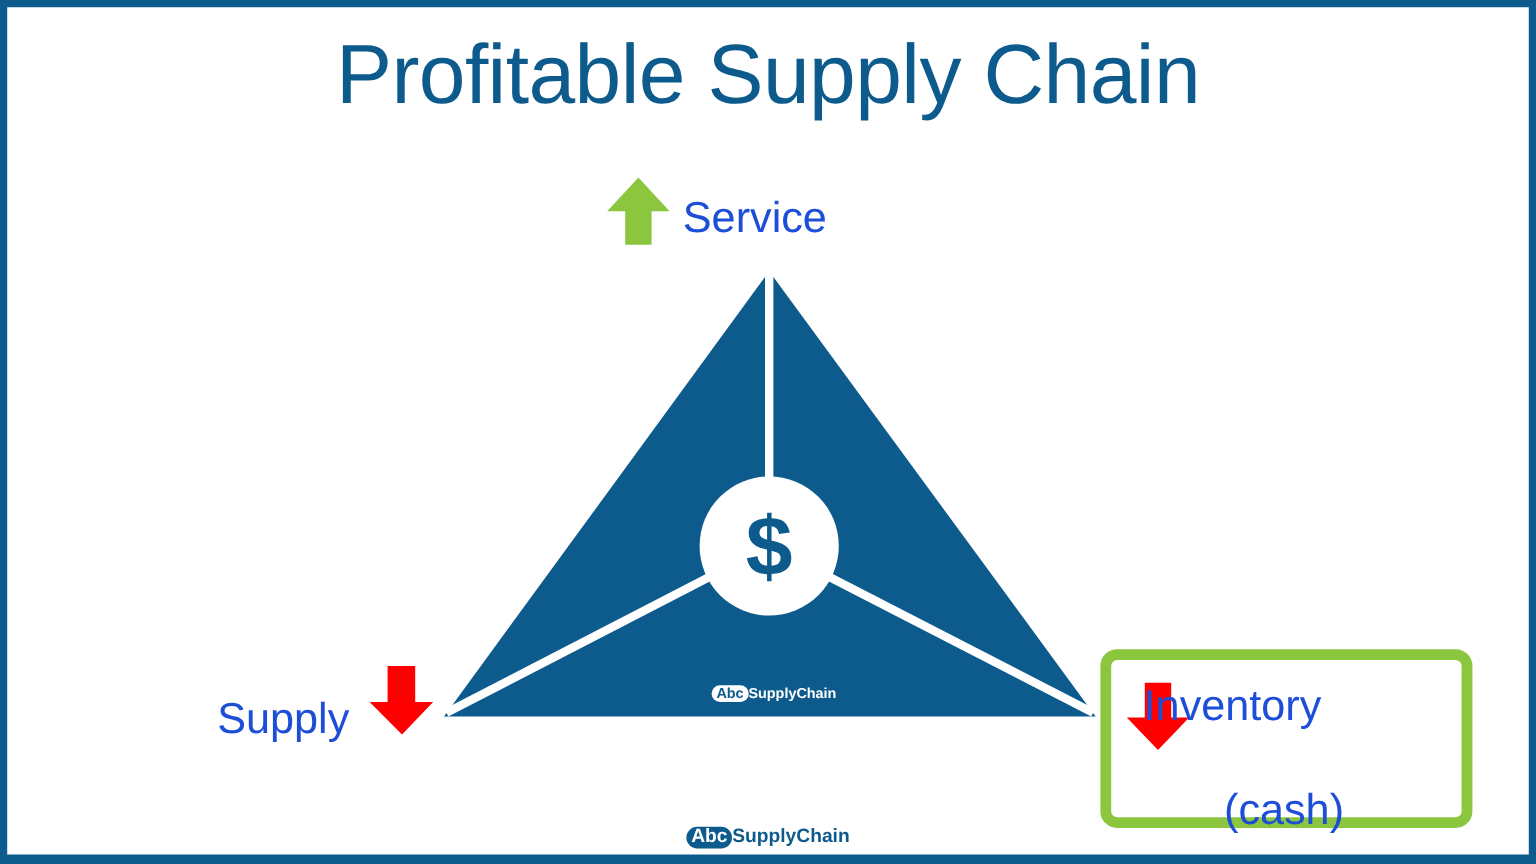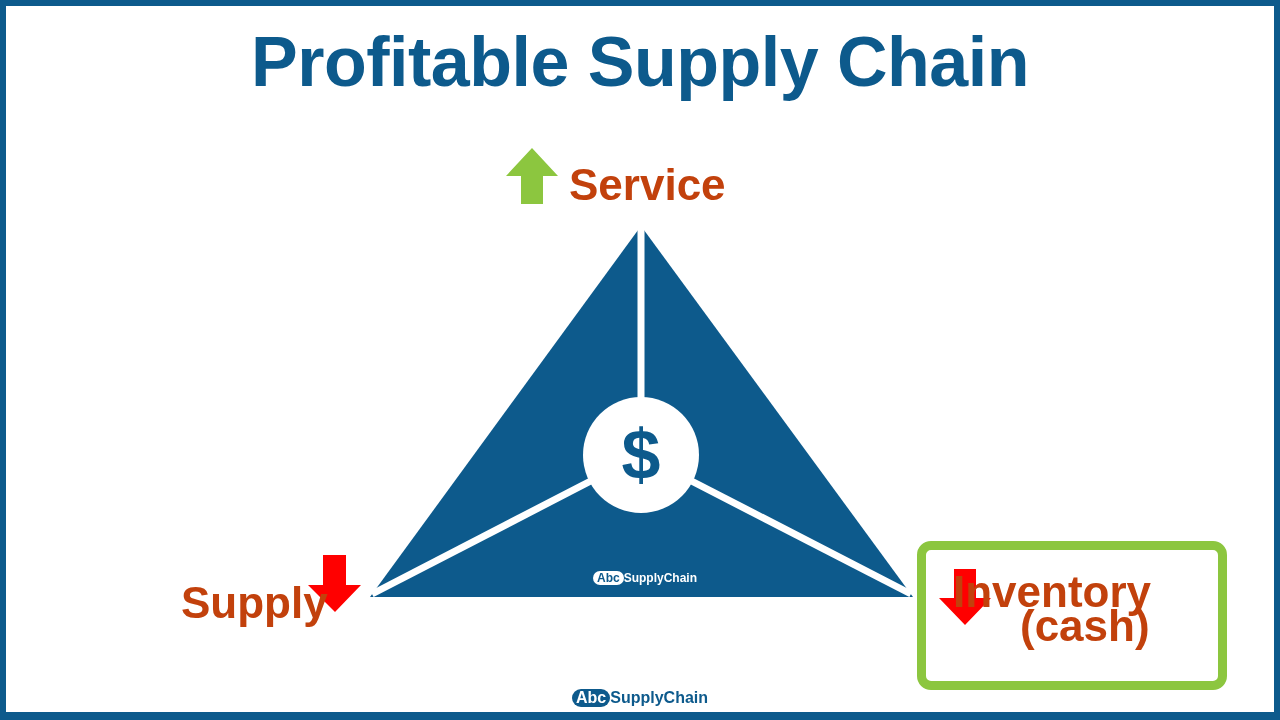--- a/index.html
+++ b/index.html
@@ -1,22 +1,22 @@
 <!DOCTYPE html>
 <html><head>
 <meta charset="utf-8">
 <style>
   html, body { margin:0; padding:0; }
   body { width:1280px; height:720px; position:relative; background:#ffffff; overflow:hidden;
          font-family:"Liberation Sans", sans-serif; }
   .frame { position:absolute; left:0; top:0; width:1280px; height:720px; box-sizing:border-box;
            border:6px solid #0d5a8c; border-bottom-width:8px; }
-  .title { position:absolute; left:0; top:22px; width:1280px; text-align:center; font-weight:bold;
+  .title { position:absolute; left:0; top:22px; width:1280px; text-align:center; font-weight:normal;
            font-size:70px; color:#0d5a8c; letter-spacing:-0.5px; }
-  .label { position:absolute; font-weight:bold; color:#c2410c; font-size:44px; }
+  .label { position:absolute; font-weight:normal; color:#1d4ed8; font-size:36px; }
   svg.main { position:absolute; left:0; top:0; }
   .box { position:absolute; left:917px; top:541px; width:310px; height:149px; box-sizing:border-box;
          border:9px solid #8cc63f; border-radius:14px; }
   .logo { position:absolute; display:flex; align-items:flex-start; font-weight:bold; }
   .logo .pill { border-radius:10px; padding:0 4px; font-weight:bold; }
 </style>
 </head>
 <body>
 
 <div class="frame"></div>
@@ -40,21 +40,21 @@
   <polygon fill="#ff0000" points="954,569 976,569 976,598 991,598 965,625 939,598 954,598"></polygon>
 </svg>
 
 <div style="position:absolute;left:583px;top:410px;width:116px;text-align:center;font-size:70px;font-weight:bold;color:#0d5a8c;line-height:90px;">$</div>
 
 <div class="label" style="left:569px;top:160px;">Service</div>
 <div class="label" style="left:181px;top:578px;">Supply</div>
 
 <div class="box"></div>
 <div class="label" style="left:953px;top:567px;">Inventory</div>
-<div class="label" style="left:1020px;top:601px;">(cash)</div>
+<div class="label" style="left:1020px;top:654px;">(cash)</div>
 
 <div class="logo" style="left:593px;top:571px;font-size:12px;color:#ffffff;">
   <span class="pill" style="background:#ffffff;color:#0d5a8c;">Abc</span>
   <span>SupplyChain</span>
 </div>
 
 <div class="logo" style="left:572px;top:689px;font-size:16px;color:#0d5a8c;">
   <span class="pill" style="background:#0d5a8c;color:#ffffff;border-radius:12px;">Abc</span>
   <span>SupplyChain</span>
 </div>

